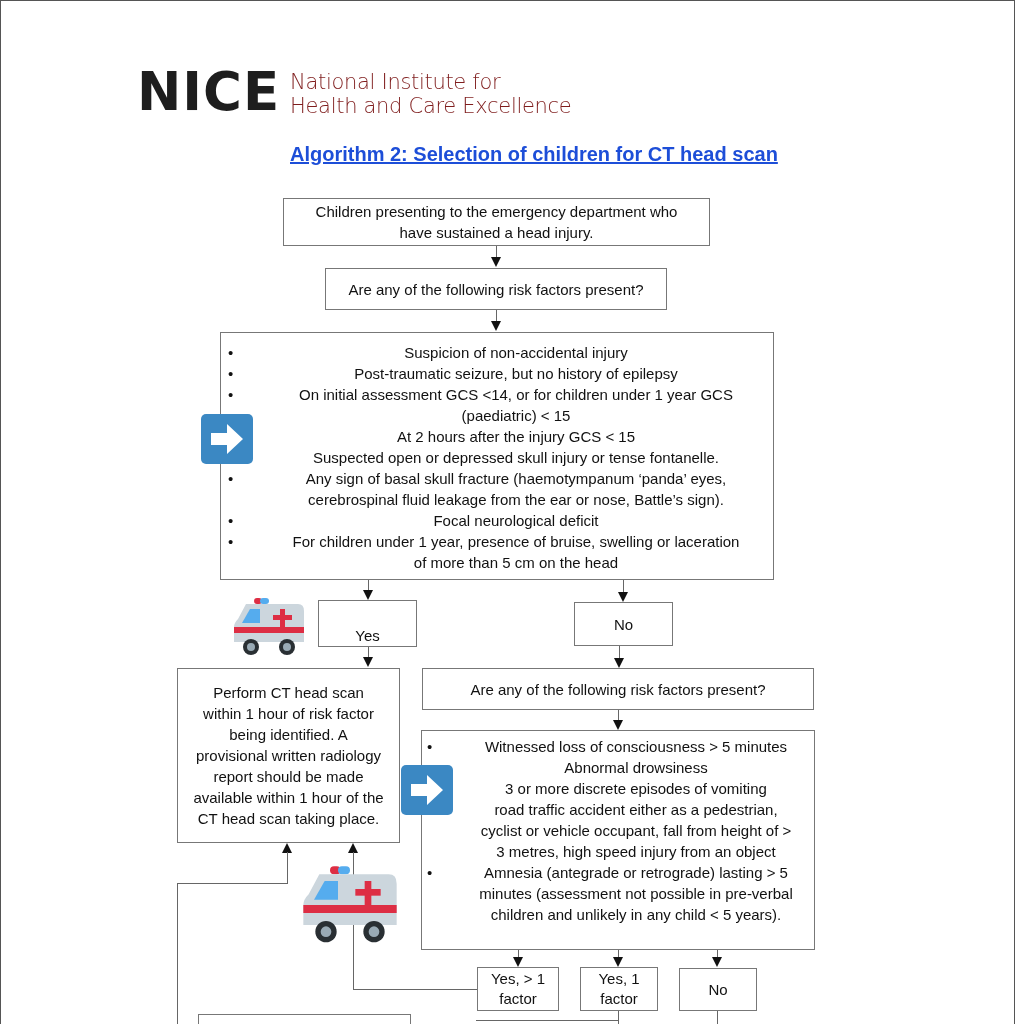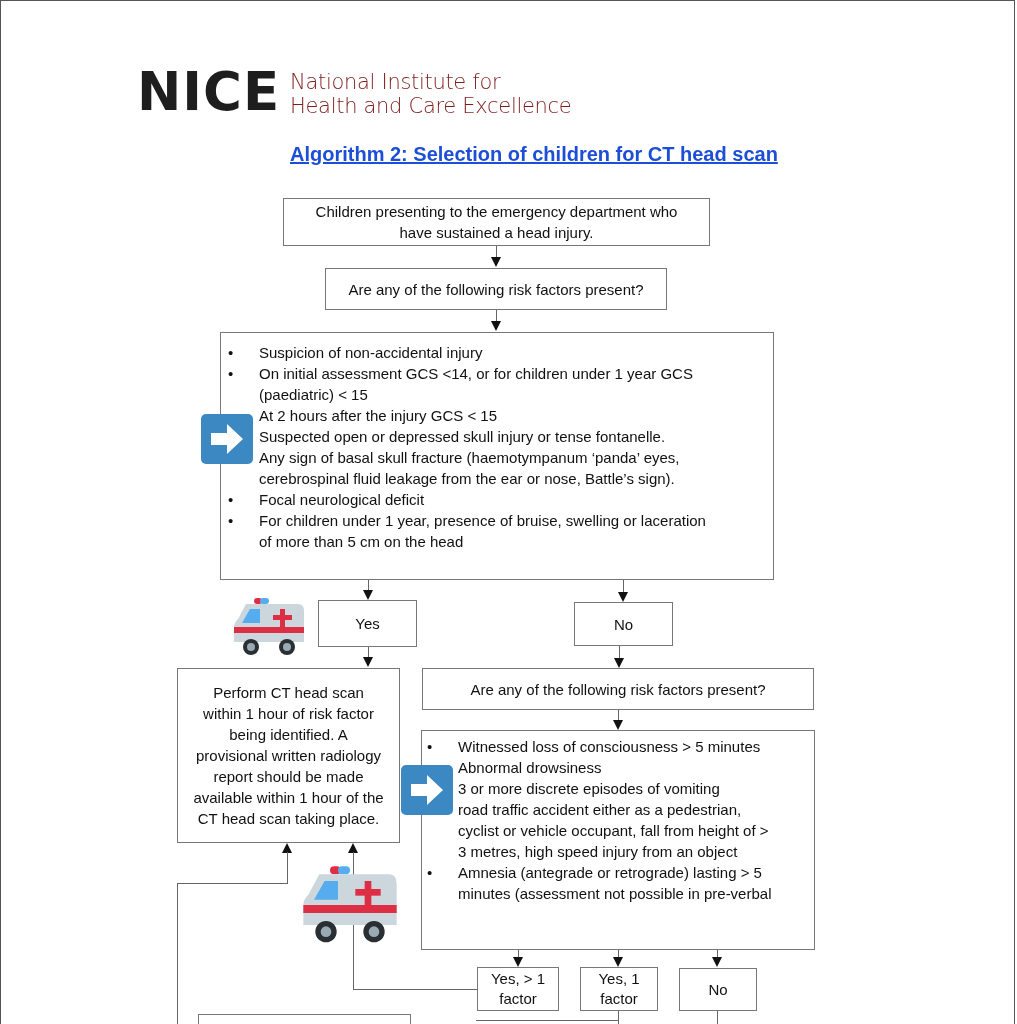--- a/index.html
+++ b/index.html
@@ -9,21 +9,21 @@
   .logo-nice { position:absolute; left:137px; top:64px; font-family:"DejaVu Sans", sans-serif; font-weight:bold; font-size:53px; letter-spacing:1px; color:#1e1e1e; line-height:56px; }
   .logo-text { position:absolute; left:290px; top:70px; font-family:"DejaVu Sans", sans-serif; font-size:21px; line-height:24px; color:#7f1d1d; font-weight:300; letter-spacing:-0.3px; }
   .title { position:absolute; left:290px; top:143px; font-weight:bold; font-size:20px; text-decoration:underline; color:#1d4ed8; }
   .box { position:absolute; border:1px solid #777; background:#fff; box-sizing:border-box; font-size:15px; line-height:21px; color:#111; }
   .center { text-align:center; display:flex; align-items:center; justify-content:center; flex-direction:column; }
   .vline { position:absolute; width:1px; background:#666; }
   .hline { position:absolute; height:1px; background:#666; }
   .arr-down { position:absolute; width:0; height:0; border-left:5px solid transparent; border-right:5px solid transparent; border-top:10px solid #111; }
   .arr-up { position:absolute; width:0; height:0; border-left:5px solid transparent; border-right:5px solid transparent; border-bottom:10px solid #111; }
   ul.risk { list-style:none; margin:0; padding:0; }
-  ul.risk li { position:relative; padding-left:36px; }
+  ul.risk li { position:relative; padding-left:36px;text-align:center; }
   ul.risk li.b::before { content:"•"; position:absolute; left:5px; top:0; }
   .blue-arrow { position:absolute; width:52px; height:50px; background:#3b88c3; border-radius:5px; }
 </style>
 </head>
 <body>
 
 <div class="page-border"></div>
 
 <div class="logo-nice">NICE</div>
 <div class="logo-text">
@@ -42,20 +42,21 @@
 
 <div class="box center" style="left:325px; top:268px; width:342px; height:42px;">
   <div>Are any of the following risk factors present?</div>
 </div>
 <div class="vline" style="left:496px; top:310px; height:12px;"></div>
 <div class="arr-down" style="left:491px; top:321px;"></div>
 
 <div class="box" style="left:220px; top:332px; width:554px; height:248px; padding:9px 0 0 2px;">
   <ul class="risk" id="rf1">
     <li class="b"><span>Suspicion of non-accidental injury</span></li>
+    <li class="b"><span>Post-traumatic seizure, but no history of epilepsy</span></li>
     <li class="b"><span>On initial assessment GCS &lt;14, or for children under 1 year GCS</span></li>
     <li><span>(paediatric) &lt; 15</span></li>
     <li><span>At 2 hours after the injury GCS &lt; 15</span></li>
     <li><span>Suspected open or depressed skull injury or tense fontanelle.</span></li>
     <li class="b"><span>Any sign of basal skull fracture (haemotympanum ‘panda’ eyes,</span></li>
     <li><span>cerebrospinal fluid leakage from the ear or nose, Battle’s sign).</span></li>
     <li class="b"><span>Focal neurological deficit</span></li>
     <li class="b"><span>For children under 1 year, presence of bruise, swelling or laceration</span></li>
     <li><span>of more than 5 cm on the head</span></li>
   </ul>
@@ -81,21 +82,21 @@
     <rect x="48" y="12" width="5" height="18" fill="#dd2e44"></rect>
     <rect x="41" y="18" width="19" height="5" fill="#dd2e44"></rect>
     <rect x="2" y="30" width="70" height="6" fill="#dd2e44"></rect>
     <circle cx="19" cy="50" r="8" fill="#292f33"></circle>
       <circle cx="19" cy="50" r="4" fill="#99aab5"></circle>
     <circle cx="55" cy="50" r="8" fill="#292f33"></circle>
       <circle cx="55" cy="50" r="4" fill="#99aab5"></circle>
   </svg>
 </div>
 
-<div class="box center" style="left:318px; top:600px; width:99px; height:47px;">
+<div class="box center" style="left:318px; top:600px; width:99px; height:47px;justify-content:flex-end;">
   <div>Yes</div>
 </div>
 
 <div class="box center" style="left:574px; top:602px; width:99px; height:44px;">
   <div>No</div>
 </div>
 
 <div class="vline" style="left:368px; top:647px; height:10px;"></div>
 <div class="arr-down" style="left:363px; top:657px;"></div>
 <div class="vline" style="left:619px; top:646px; height:12px;"></div>
@@ -120,20 +121,21 @@
 <div class="box" style="left:421px; top:730px; width:394px; height:220px; padding:5px 0 0 0; font-size:15px; line-height:21px;">
   <ul class="risk" id="rf2">
     <li class="b"><span>Witnessed loss of consciousness &gt; 5 minutes</span></li>
     <li><span>Abnormal drowsiness</span></li>
     <li><span>3 or more discrete episodes of vomiting</span></li>
     <li><span>road traffic accident either as a pedestrian,</span></li>
     <li><span>cyclist or vehicle occupant, fall from height of &gt;</span></li>
     <li><span>3 metres, high speed injury from an object</span></li>
     <li class="b"><span>Amnesia (antegrade or retrograde) lasting &gt; 5</span></li>
     <li><span>minutes (assessment not possible in pre-verbal</span></li>
+    <li><span>children and unlikely in any child &lt; 5 years).</span></li>
   </ul>
 </div>
 
 <div class="blue-arrow" style="left:401px; top:765px;">
   <svg width="52" height="50" viewBox="0 0 52 50">
       <path d="M10 19 H26 V10 L42 25 L26 40 V31 H10 Z" fill="#ffffff"></path>
     </svg>
 </div>
 
 <div class="arr-up" style="left:282px; top:843px;"></div>

